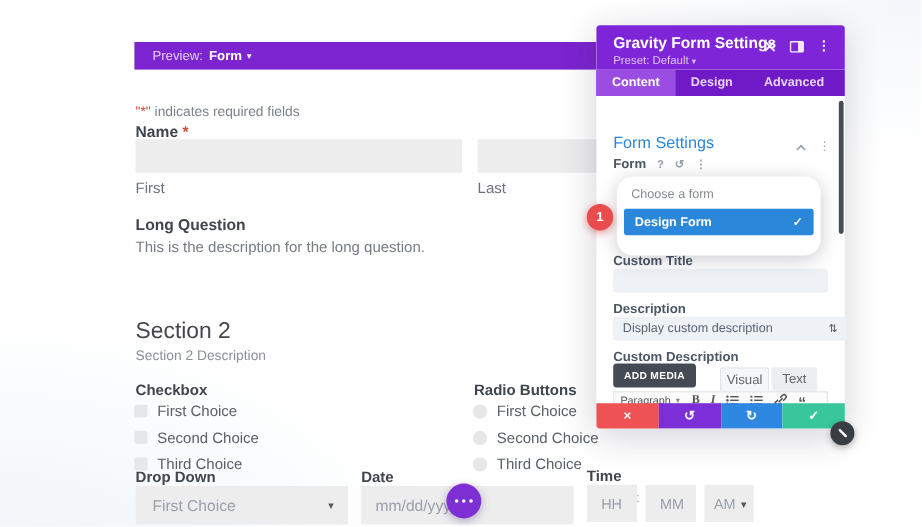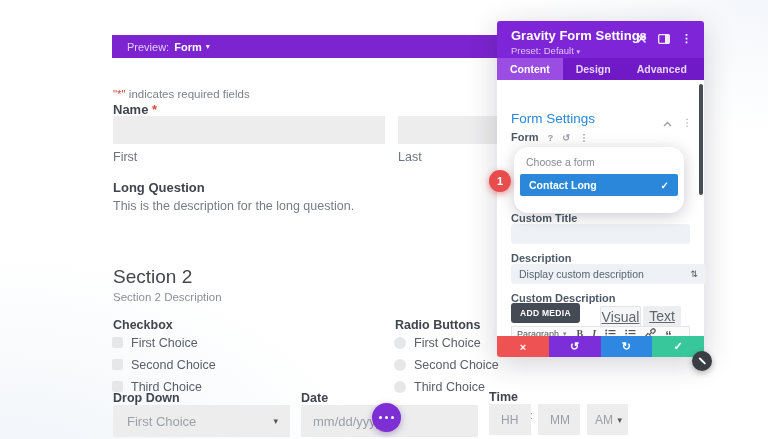--- a/index.html
+++ b/index.html
@@ -104,22 +104,22 @@
   .p-lbl { position:absolute; left:14px; font-size:11px; font-weight:bold; color:#4c5866; }
   .p-input { position:absolute; left:14px; width:179px; height:20px; background:#eef1f5; border:none;
     border-radius:3px; outline:none; }
   .p-select { position:absolute; left:14px; width:195px; height:20px; background:#eef1f5; border-radius:3px;
     display:flex; align-items:center; padding:0 8px; cursor:pointer; }
   .p-select .val { font-size:10.5px; color:#5a6472; }
   .p-select .stepper { margin-left:auto; font-size:9px; color:#555; }
   .add-media { position:absolute; left:14px; top:282px; background:#454b54; color:#fff; border:none;
     border-radius:3px; font-size:8.5px; font-weight:bold; padding:5px 9px; font-family:inherit;
     letter-spacing:.3px; cursor:pointer; }
-  .ed-tab { position:absolute; top:285px; height:20px; font-size:14px; color:#60666d;
-    display:flex; align-items:center; justify-content:center; border-radius:2px 2px 0 0; cursor:pointer;text-decoration:underline; }
+  .ed-tab { position:absolute; top:285px; height:20px; font-size:11px; color:#60666d;
+    display:flex; align-items:center; justify-content:center; border-radius:2px 2px 0 0; cursor:pointer; }
   .ed-visual { left:103px; width:41px; background:#f5f6f7; border:1px solid #e2e4e7; border-bottom:none; }
   .ed-text { left:146px; width:38px; background:#eceef0; }
   .ed-toolbar { position:absolute; left:14px; top:305px; width:179px; height:15px; background:#fbfbfc;
     border:1px solid #e3e5e8; display:flex; align-items:center; padding:0 5px; color:#555; }
   .ed-toolbar .para { font-size:9px; display:flex; align-items:center; gap:4px; margin-right:10px; cursor:pointer; }
   .ed-toolbar .para .caret { font-size:7px; color:#888; }
   .tb-btn { font-size:10px; margin-right:9px; cursor:pointer; display:flex; align-items:center; }
   .tb-b { font-family:"Liberation Serif", serif; font-weight:bold; }
   .tb-i { font-family:"Liberation Serif", serif; font-style:italic; font-weight:bold; }
   .tb-quote { font-size:13px; font-weight:bold; line-height:6px; margin-top:5px; }
@@ -258,21 +258,21 @@
     <div class="form-row">
       <span class="flab">Form</span>
       <span class="mini">?</span>
       <span class="mini">↺</span>
       <span class="mini">⋮</span>
     </div>
 
     <div class="dd-card">
       <div class="opt">Choose a form</div>
       <div class="sel">
-        <span>Contact Long</span>
+        <span>Design Form</span>
         <span class="chk">✓</span>
       </div>
     </div>
     <div class="marker">1</div>
 
     <div class="p-lbl" style="top:191px">Custom Title</div>
     <input class="p-input" style="top: 203px;">
 
     <div class="p-lbl" style="top:231px">Description</div>
     <div class="p-select" style="top:243px">

